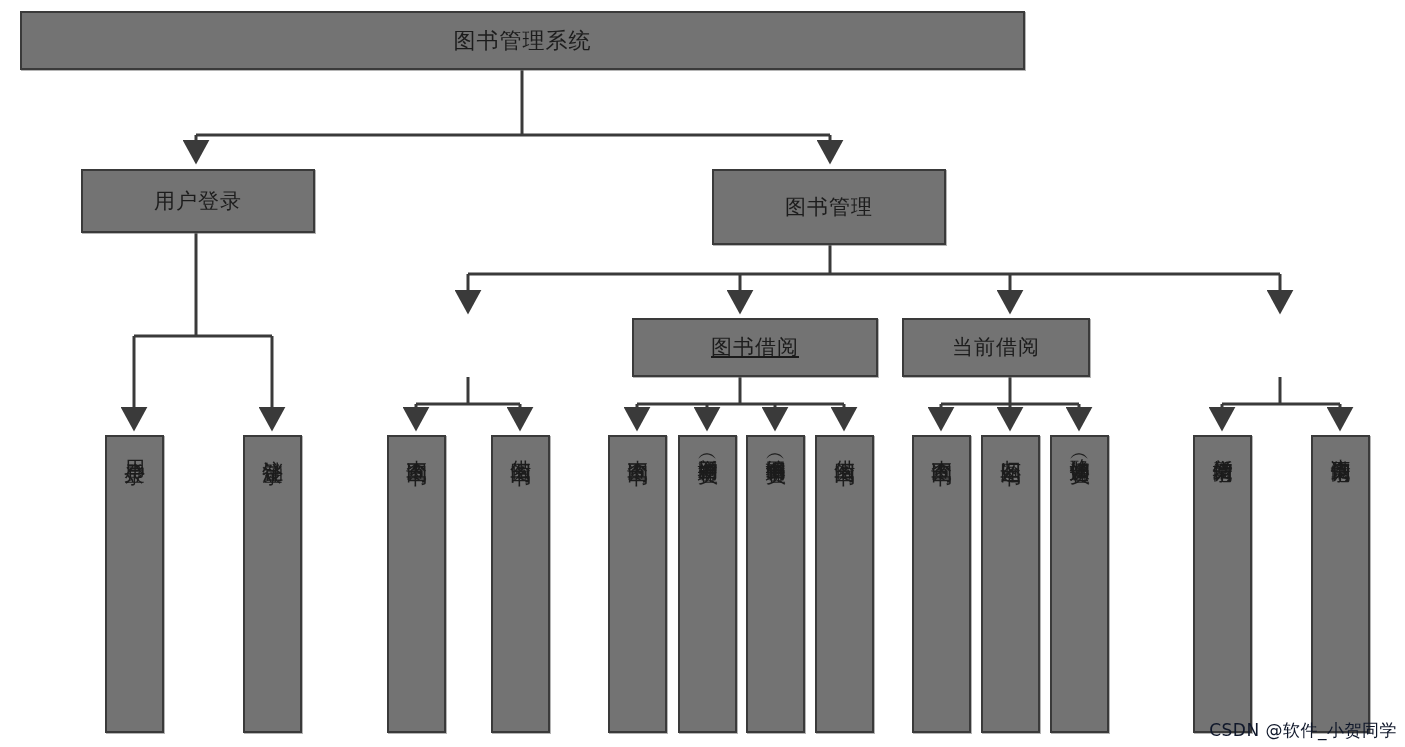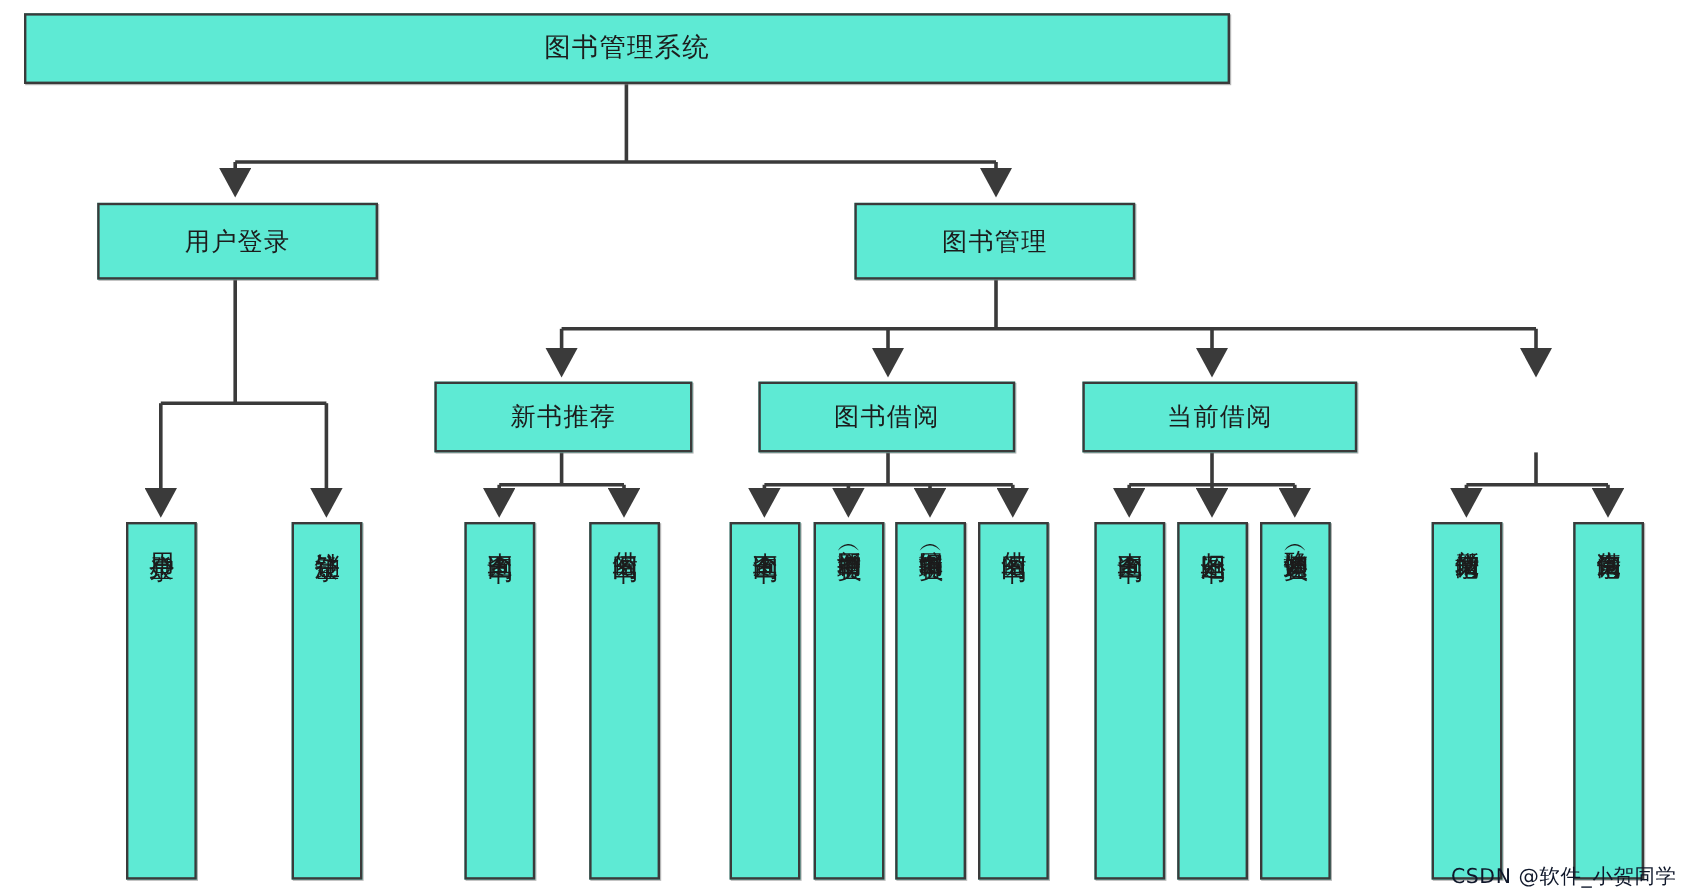--- a/index.html
+++ b/index.html
@@ -18,21 +18,21 @@
   svg#edges{
     position:absolute;
     left:0; top:0;
     width:1405px;
     height:747px;
     pointer-events:none;
   }
   .node{
     position:absolute;
     box-sizing:border-box;
-    background:#5eead4;
+    background:#737373;
     border:2px solid #3a3a3a;
     box-shadow:1px 1px 0 0 rgba(120,120,120,.55);
     display:flex;
     align-items:center;
     justify-content:center;
     z-index:2;
   }
   .node .label{
     font-size:21px;
     line-height:1.15;
@@ -123,31 +123,28 @@
     </g>
   </svg>
 
   <div class="node root" style="left:20px; top:11px; width:1005px; height:59px;">
     <span class="label">图书管理系统</span>
   </div>
 
   <div class="node" style="left:81px; top:169px; width:234px; height:64px;">
     <span class="label">用户登录</span>
   </div>
-  <div class="node" style="left:712px; top:169px; width:234px; height:64px;">
+  <div class="node" style="left:712px; top:169px; width:234px; height:76px;">
     <span class="label">图书管理</span>
   </div>
 
-  <div class="node" style="left:362px; top:318px; width:215px; height:59px;">
-    <span class="label">新书推荐</span>
-  </div>
-  <div class="node" style="left:632px; top:318px; width:214px; height:59px;">
+  <div class="node" style="left:632px; top:318px; width:246px; height:59px;text-decoration:underline;">
     <span class="label">图书借阅</span>
   </div>
-  <div class="node" style="left:902px; top:318px; width:229px; height:59px;">
+  <div class="node" style="left:902px; top:318px; width:188px; height:59px;">
     <span class="label">当前借阅</span>
   </div>
 
   <div class="node leaf" style="left:105px; top:435px; width:59px; height:298px;">
     <span class="label">用户登录</span>
   </div>
   <div class="node leaf" style="left:243px; top:435px; width:59px; height:298px;">
     <span class="label">注销登录</span>
   </div>
 

